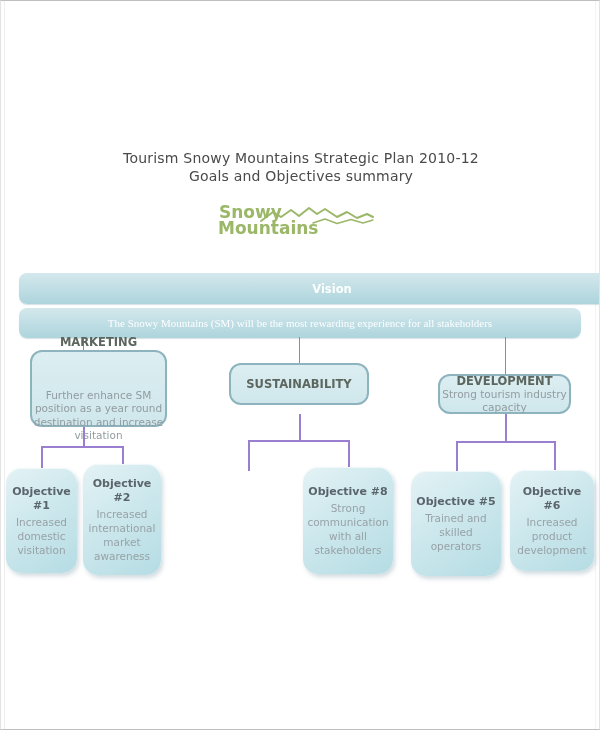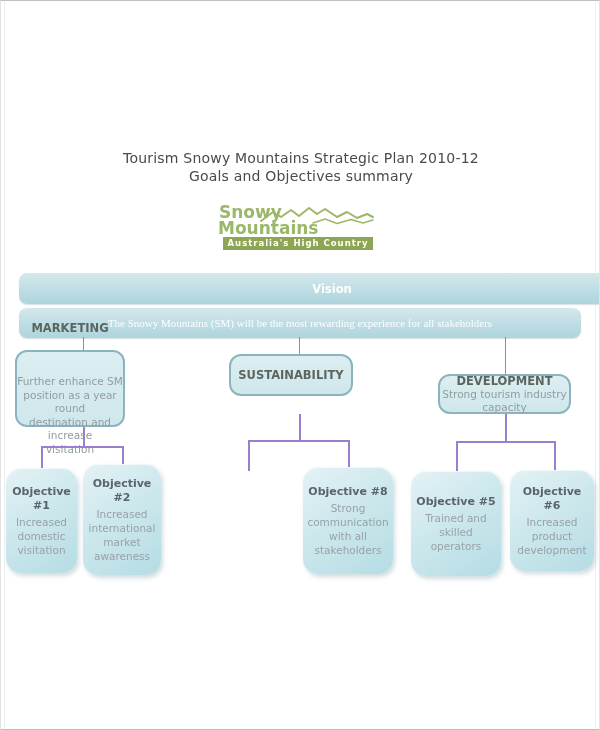--- a/index.html
+++ b/index.html
@@ -33,22 +33,22 @@
   .vision-box{top:272px;height:31px;font-weight:bold;font-size:11.5px;padding-left:32px;}
   .statement-box{top:307px;height:30px;font-size:11px;font-family:Liberation Serif, serif;}
 
   
   .branch{position:absolute;border:2px solid #8db4be;border-radius:12px;
     background:linear-gradient(180deg,#dceef1 0%,#cfe7ec 100%);
     text-align:center;box-sizing:border-box;
     display:flex;flex-direction:column;justify-content:center;}
   .branch-title{font-size:11.5px;font-weight:bold;color:#5c665f;line-height:14px;}
   .branch-desc{font-size:10.5px;color:#929c9f;line-height:13.5px;white-space:pre-line;}
-  .branch-marketing{left:14px;top:349px;width:110px;height:77px;gap:40px;}
-  .branch-sustainability{left:228px;top:353px;width:124px;height:42px;}
+  .branch-marketing{left:29px;top:349px;width:137px;height:77px;gap:40px;}
+  .branch-sustainability{left:228px;top:362px;width:140px;height:42px;}
   .branch-development{left:437px;top:373px;width:133px;height:40px;}
 
   
   .objective{position:absolute;border-radius:15px;text-align:center;box-sizing:border-box;
     background:linear-gradient(145deg,#e4f2f5 0%,#cde8ed 45%,#b5dce4 100%);
     box-shadow:2px 3px 4px rgba(125,155,165,.35), inset 0 1px 0 rgba(255,255,255,.6);
     display:flex;flex-direction:column;justify-content:center;padding:4px 3px;}
   .obj-title{font-size:11px;font-weight:bold;color:#5a646b;line-height:14px;white-space:pre-line;}
   .obj-desc{font-size:10.5px;color:#98a2a7;line-height:14px;white-space:pre-line;margin-top:2px;}
   .obj-1{left:5px;top:467px;width:71px;height:105px;}
@@ -90,21 +90,20 @@
     <div>Goals and Objectives summary</div>
   </div>
 
   <div class="logo">
     <div class="logo-word1">Snowy</div>
     <svg class="logo-ridge" viewBox="0 0 116 22" xmlns="http://www.w3.org/2000/svg">
       <polyline points="2,16 14,7 22,12 32,5 40,11 50,3 58,9 66,4 78,12 88,7 98,13 108,9 114,12" fill="none" stroke="#9bb768" stroke-width="2" stroke-linecap="round" stroke-linejoin="round"></polyline>
       <polyline points="54,18 66,14 78,18.5 92,14.5 104,18 114,15" fill="none" stroke="#9bb768" stroke-width="1.4" stroke-linecap="round" stroke-linejoin="round"></polyline>
     </svg>
     <div class="logo-word2">Mountains</div>
-    <div class="logo-banner">Australia's High Country</div>
   </div>
 
   <div class="wide-box vision-box">
     <span>Vision</span>
   </div>
   <div class="wide-box statement-box">
     <span>The Snowy Mountains (SM) will be the most rewarding experience for all stakeholders</span>
   </div>
 
   <div class="line gray-v g1"></div>

